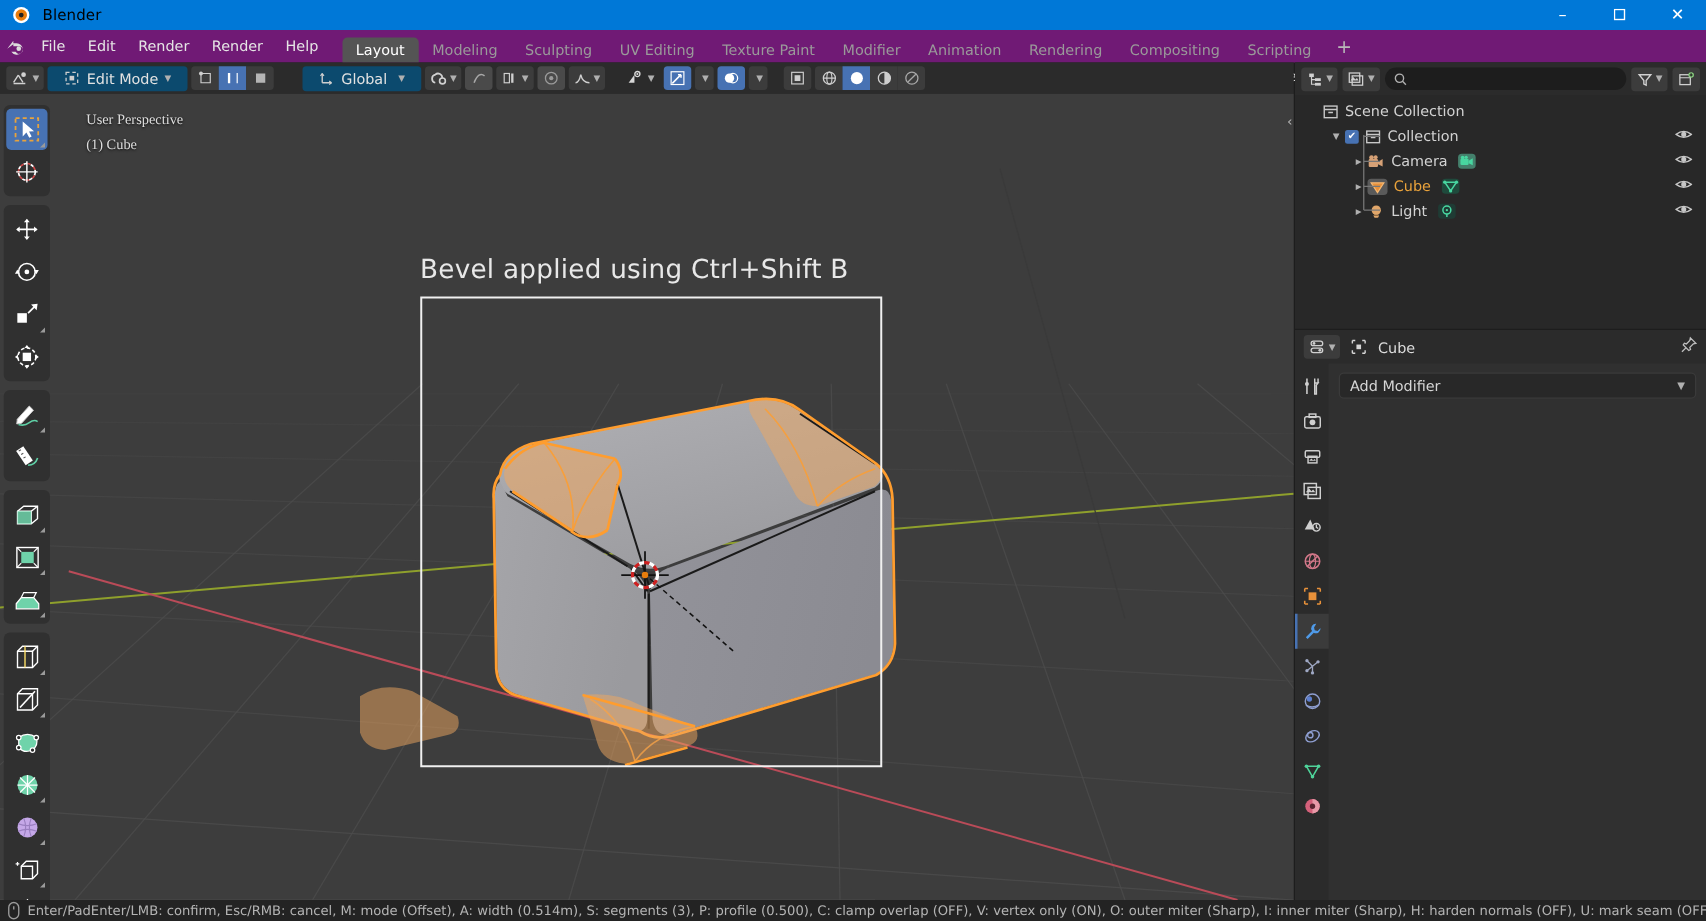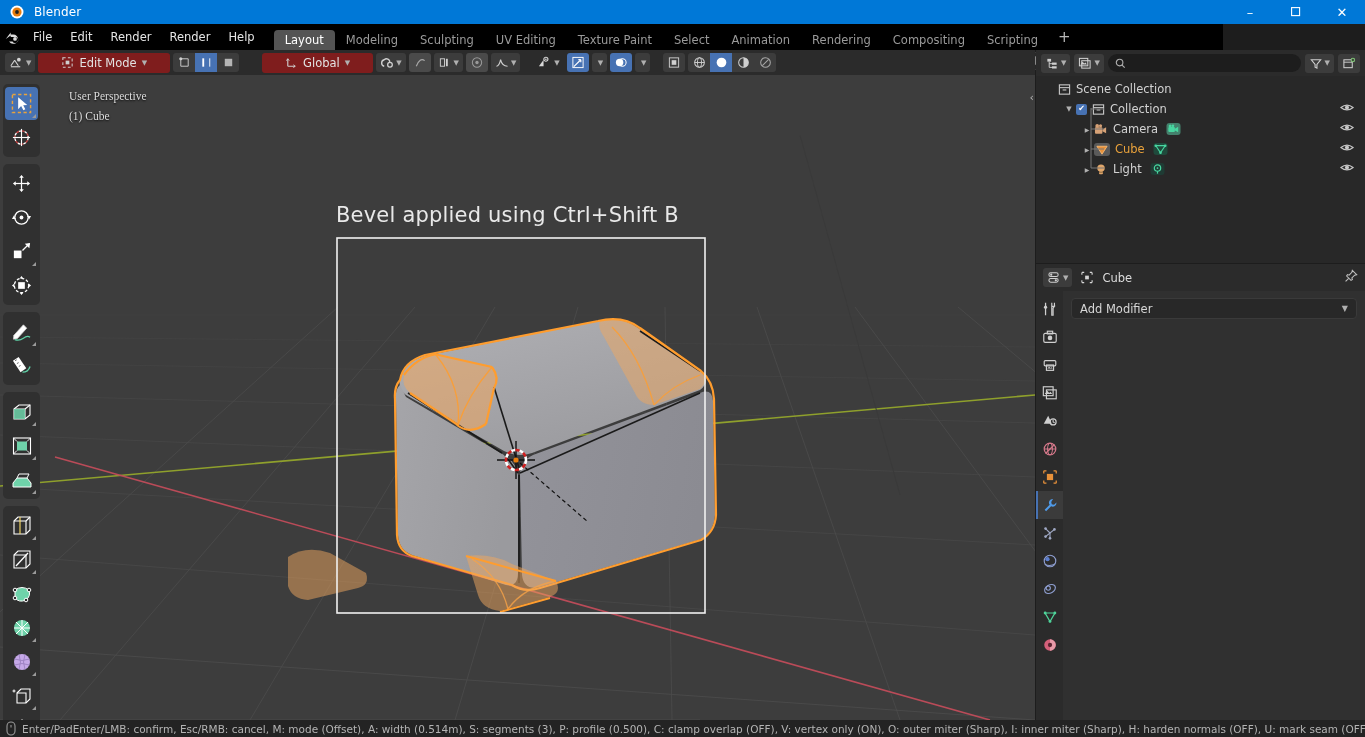--- a/index.html
+++ b/index.html
@@ -5,28 +5,28 @@
   * { box-sizing: border-box; margin:0; padding:0; }
   html,body{ width:1365px; height:737px; overflow:hidden; background:#1d1d1d;
     font-family:"DejaVu Sans", sans-serif; }
   body{ position:relative; }
 
   
   #titlebar{ position:absolute; left:0; top:0; width:1365px; height:24px;
     background:#0078d7; display:flex; align-items:center; }
   #titlebar .tb-icon{ width:22px; height:24px; display:flex; align-items:center;
     justify-content:center; margin-left:6px; }
-  #titlebar .tb-title{ color:#ffffff; font-size:12px; margin-left:6px; letter-spacing:.1px; }
+  #titlebar .tb-title{ color:#000000; font-size:12px; margin-left:6px; letter-spacing:.1px; }
   #win-controls{ position:absolute; right:0; top:0; height:24px; display:flex; }
   #win-controls div{ width:46px; height:24px; display:flex; align-items:center;
     justify-content:center; color:#fff; font-size:13px; }
 
   
-  #topbar{ position:absolute; left:0; top:24px; width:1223px; height:26px;
-    background:#000000; display:flex; align-items:center; }
+  #topbar{ position:absolute; left:0; top:24px; width:1365px; height:26px;
+    background:#701a75; display:flex; align-items:center; }
   .blender-logo{ width:24px; height:26px; display:flex; align-items:center; justify-content:center; }
   .menu-item{ color:#e5e5e5; font-size:11.5px; padding:3px 9px; border-radius:3px; white-space:nowrap; }
   .ws-tabs{ display:flex; align-items:flex-end; height:26px; margin-left:10px; }
   .ws-tab{ color:#9a9a9a; font-size:11.5px; padding:5px 11px 5px 11px; height:20px;
     line-height:10px; white-space:nowrap; border-radius:4px 4px 0 0; }
   .ws-tab.active{ background:#545454; color:#ffffff; }
   .ws-plus{ color:#b8b8b8; font-size:15px; padding:0 9px; line-height:18px;}
   #scene-block{ position:absolute; right:6px; top:24px; height:26px; display:flex;
     align-items:center; gap:5px; }
   .field-group{ display:flex; align-items:center; height:18px; }
@@ -39,22 +39,22 @@
   .sq-btn.dim{ color:#6a6a6a; background:#272727; }
   .caret{ color:#b0b0b0; font-size:7px; margin-left:2px; }
 
   
   #vp-header{ position:absolute; left:0; top:50px; width:1035px; height:25px;
     background:#2b2b2b; display:flex; align-items:center; padding:0 5px; gap:3px; }
   .hdr-btn{ background:#3c3c3c; border-radius:3px; height:19px; display:flex;
     align-items:center; padding:0 4px; }
   .hdr-btn.on{ background:#4772b3; }
   .hdr-menu{ color:#dcdcdc; font-size:11.5px; padding:2px 7px; border-radius:3px; }
-  .mode-drop{ background:#7f1d1d; border-radius:3px; height:20px; display:flex;
-    align-items:center; padding:0 23px; gap:5px; min-width:105px; }
+  .mode-drop{ background:#0c4a6e; border-radius:3px; height:20px; display:flex;
+    align-items:center; padding:0 13px; gap:5px; min-width:105px; }
   .mode-drop span.lbl{ color:#e2e2e2; font-size:11.5px; }
   .seg{ display:flex; }
   .seg > div{ width:22px; height:19px; background:#3c3c3c; display:flex;
     align-items:center; justify-content:center; }
   .seg > div.sel{ background:#4772b3; }
   .seg > div:first-child{ border-radius:3px 0 0 3px; }
   .seg > div:last-child{ border-radius:0 3px 3px 0; }
   .divider-sp{ width:7px; }
 
   
@@ -160,21 +160,21 @@
       <div class="menu-item">Render</div>
       <div class="menu-item">Render</div>
       <div class="menu-item">Help</div>
     </div>
   <div class="ws-tabs" id="ws-tabs">
       <div class="ws-tab active">Layout</div>
       <div class="ws-tab">Modeling</div>
       <div class="ws-tab">Sculpting</div>
       <div class="ws-tab">UV Editing</div>
       <div class="ws-tab">Texture Paint</div>
-      <div class="ws-tab">Select</div>
+      <div class="ws-tab">Modifier</div>
       <div class="ws-tab">Animation</div>
       <div class="ws-tab">Rendering</div>
       <div class="ws-tab">Compositing</div>
       <div class="ws-tab">Scripting</div>
     </div>
   <div class="ws-plus">+</div>
 
   <div id="scene-block">
     <div class="field-group">
       <div class="icon-btn">

